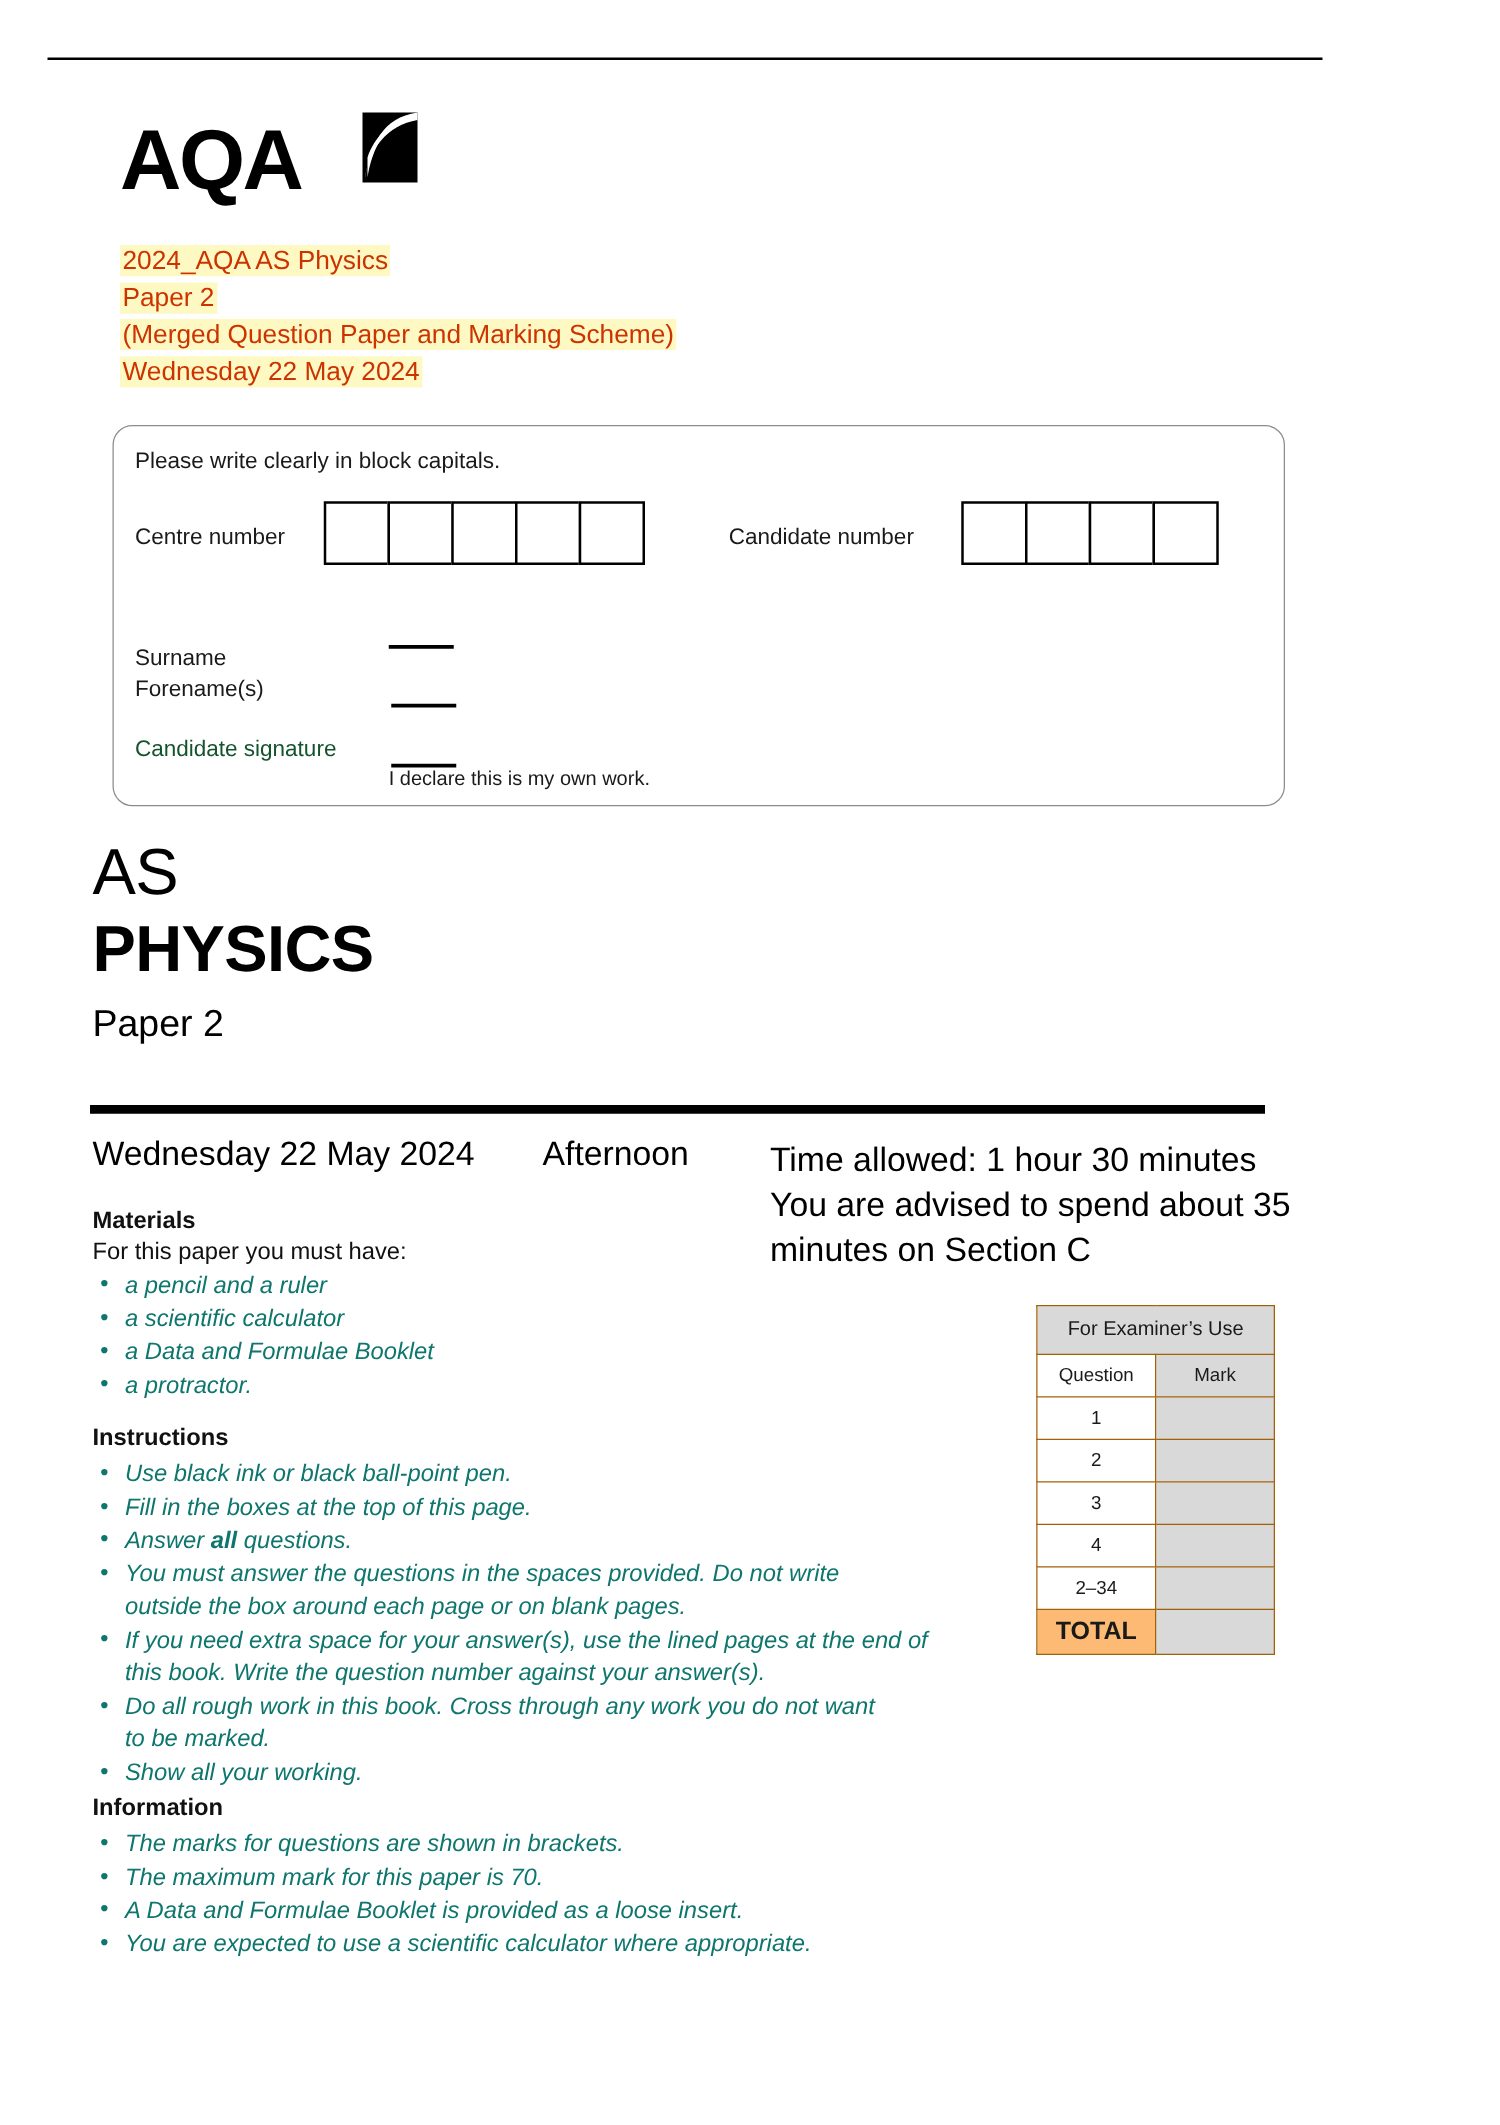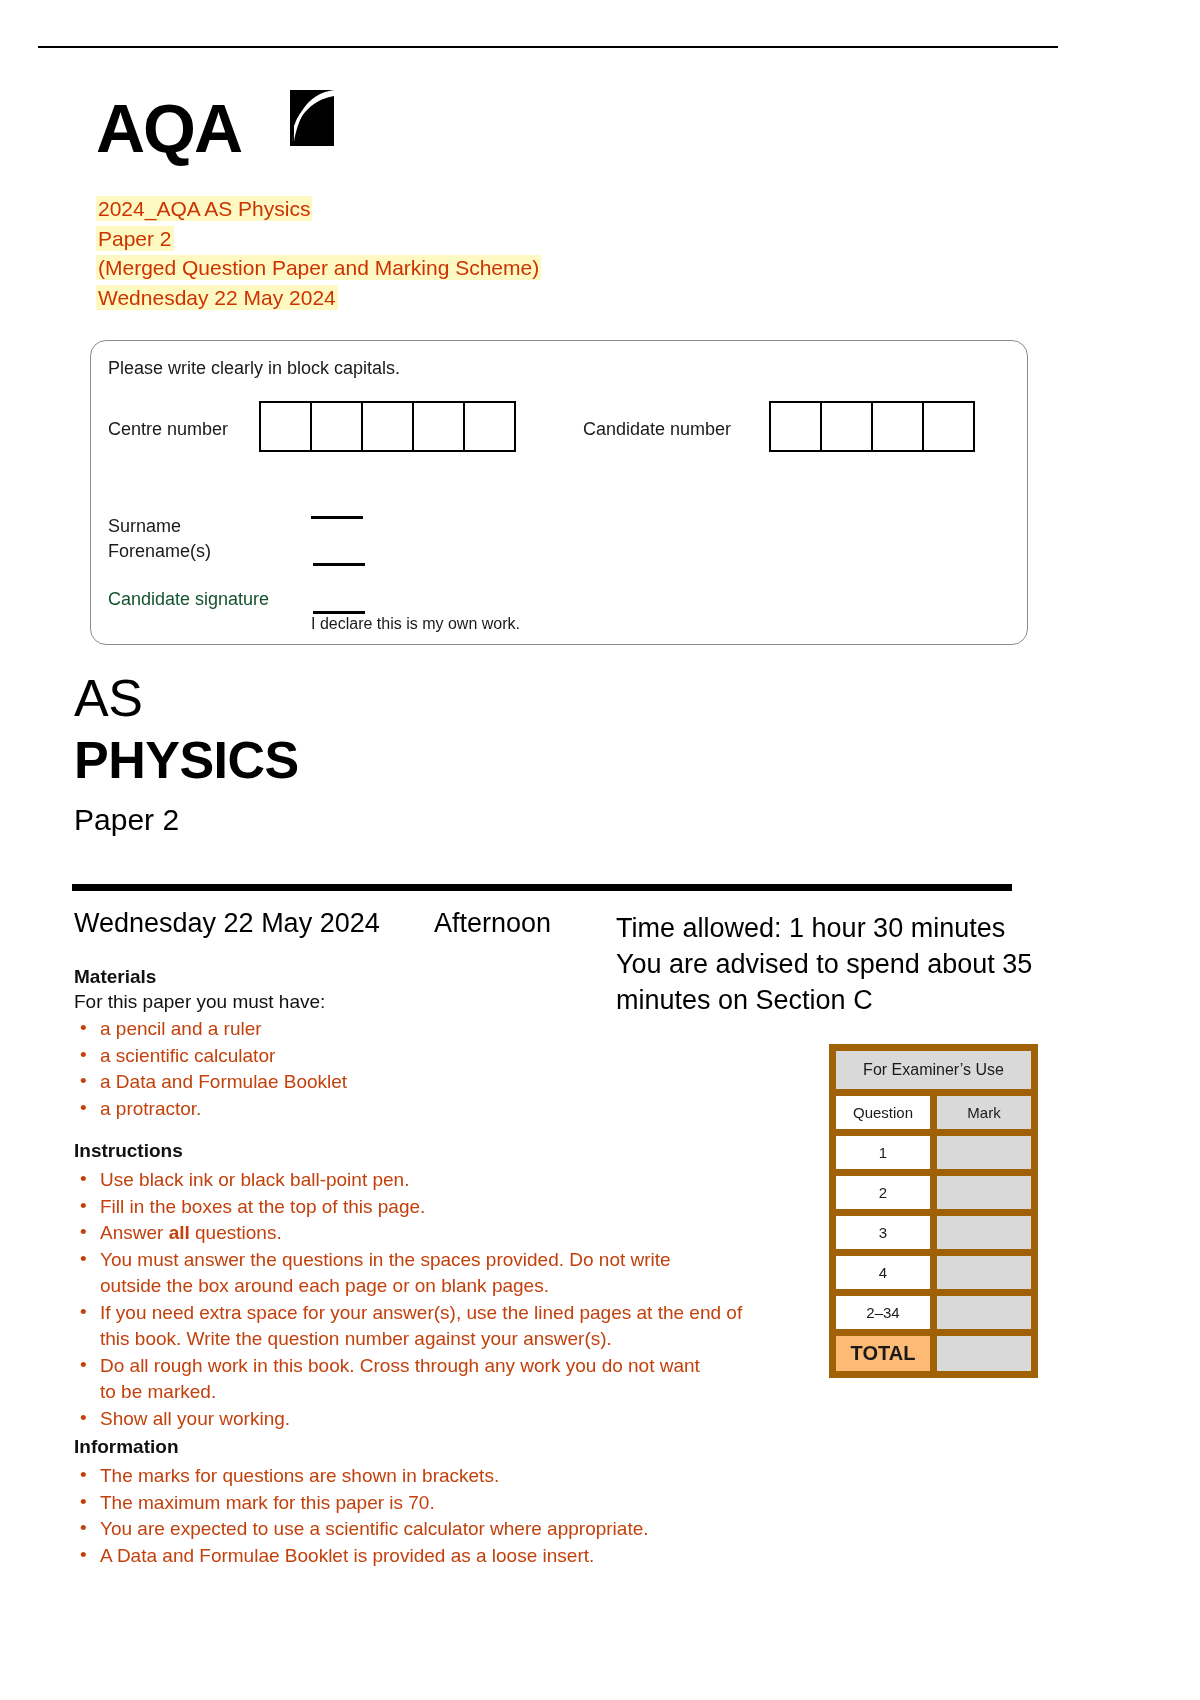--- a/index.html
+++ b/index.html
@@ -242,22 +242,23 @@
     position: absolute;
     margin: 0;
     padding: 0;
     list-style: none;
   }
   ul.bul li {
     position: relative;
     padding-left: 26px;
     font-size: 19px;
     line-height: 25.5px;
-    color: #c2410c;
+    color: #0f766e;
     margin-bottom: 1px;
+    font-style: italic;
   }
   ul.bul li::before {
     content: "\2022";
     position: absolute;
     left: 6px;
     top: -1px;
     font-size: 19px;
   }
   ul.bul li.cont { padding-left: 26px; }
   ul.bul li.cont::before { content: ""; }
@@ -274,21 +275,21 @@
   .information-list { left: 74px; top: 1463px; width: 760px; }
 
   
   .examiner-table {
     position: absolute;
     left: 829px;
     top: 1044px;
     border-collapse: collapse;
   }
   .examiner-table td {
-    border: 7px solid #a16207;
+    border: 1px solid #a16207;
     font-size: 15px;
     text-align: center;
     color: #1a1a1a;
   }
   .examiner-table td.title-cell {
     background: #d9d9d9;
     height: 36px;
     font-size: 16px;
   }
   .examiner-table td.hdr {
@@ -405,22 +406,22 @@
     <li class="cont">this book.  Write the question number against your answer(s).</li>
     <li>Do all rough work in this book.  Cross through any work you do not want</li>
     <li class="cont">to be marked.</li>
     <li>Show all your working.</li>
   </ul>
 
   <div class="sec-head information-head">Information</div>
   <ul class="bul information-list">
     <li>The marks for questions are shown in brackets.</li>
     <li>The maximum mark for this paper is 70.</li>
+    <li>A Data and Formulae Booklet is provided as a loose insert.</li>
     <li>You are expected to use a scientific calculator where appropriate.</li>
-    <li>A Data and Formulae Booklet is provided as a loose insert.</li>
   </ul>
 
   <table class="examiner-table">
     <tbody>
         <tr>
       <td class="title-cell" colspan="2">For Examiner’s Use</td>
     </tr>
     <tr>
       <td class="hdr">Question</td>
       <td class="hdr-mark">Mark</td>

